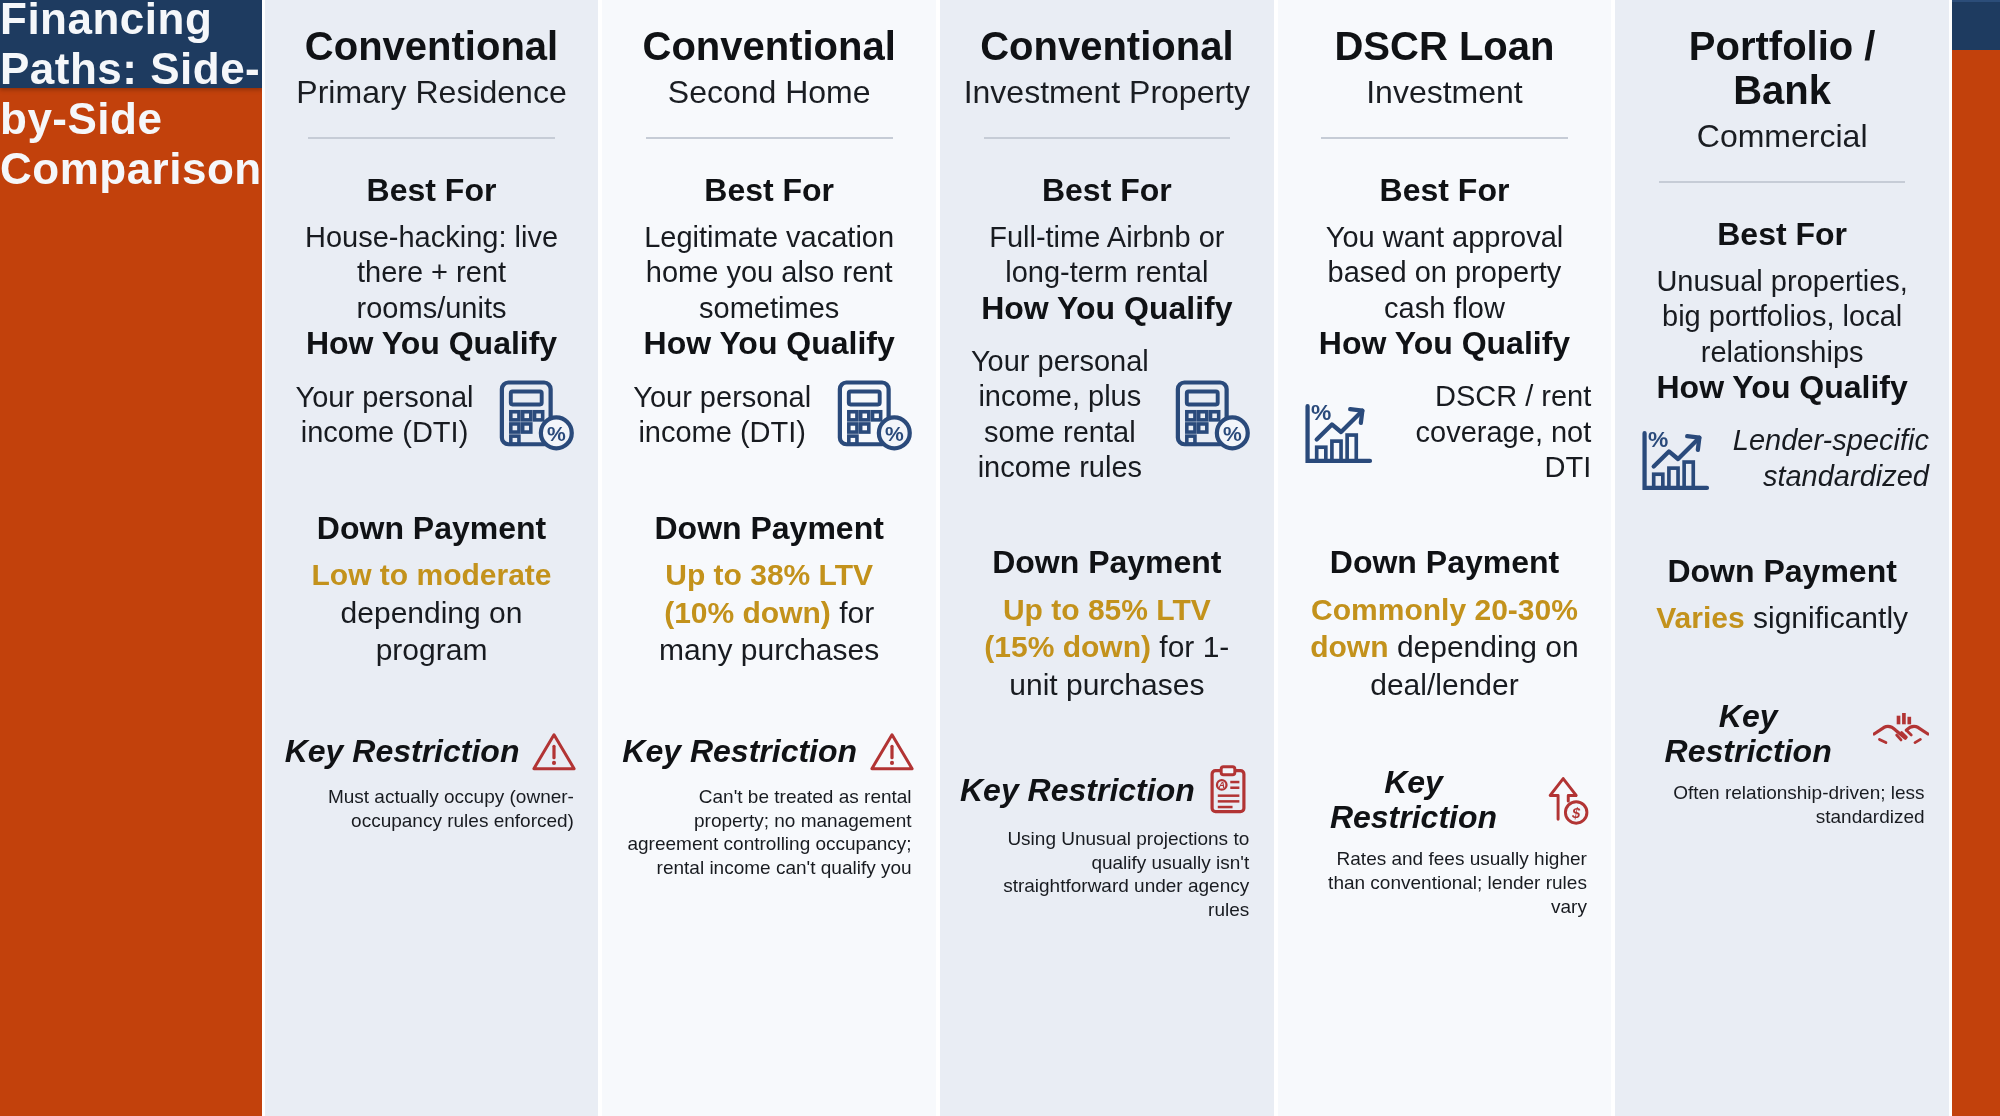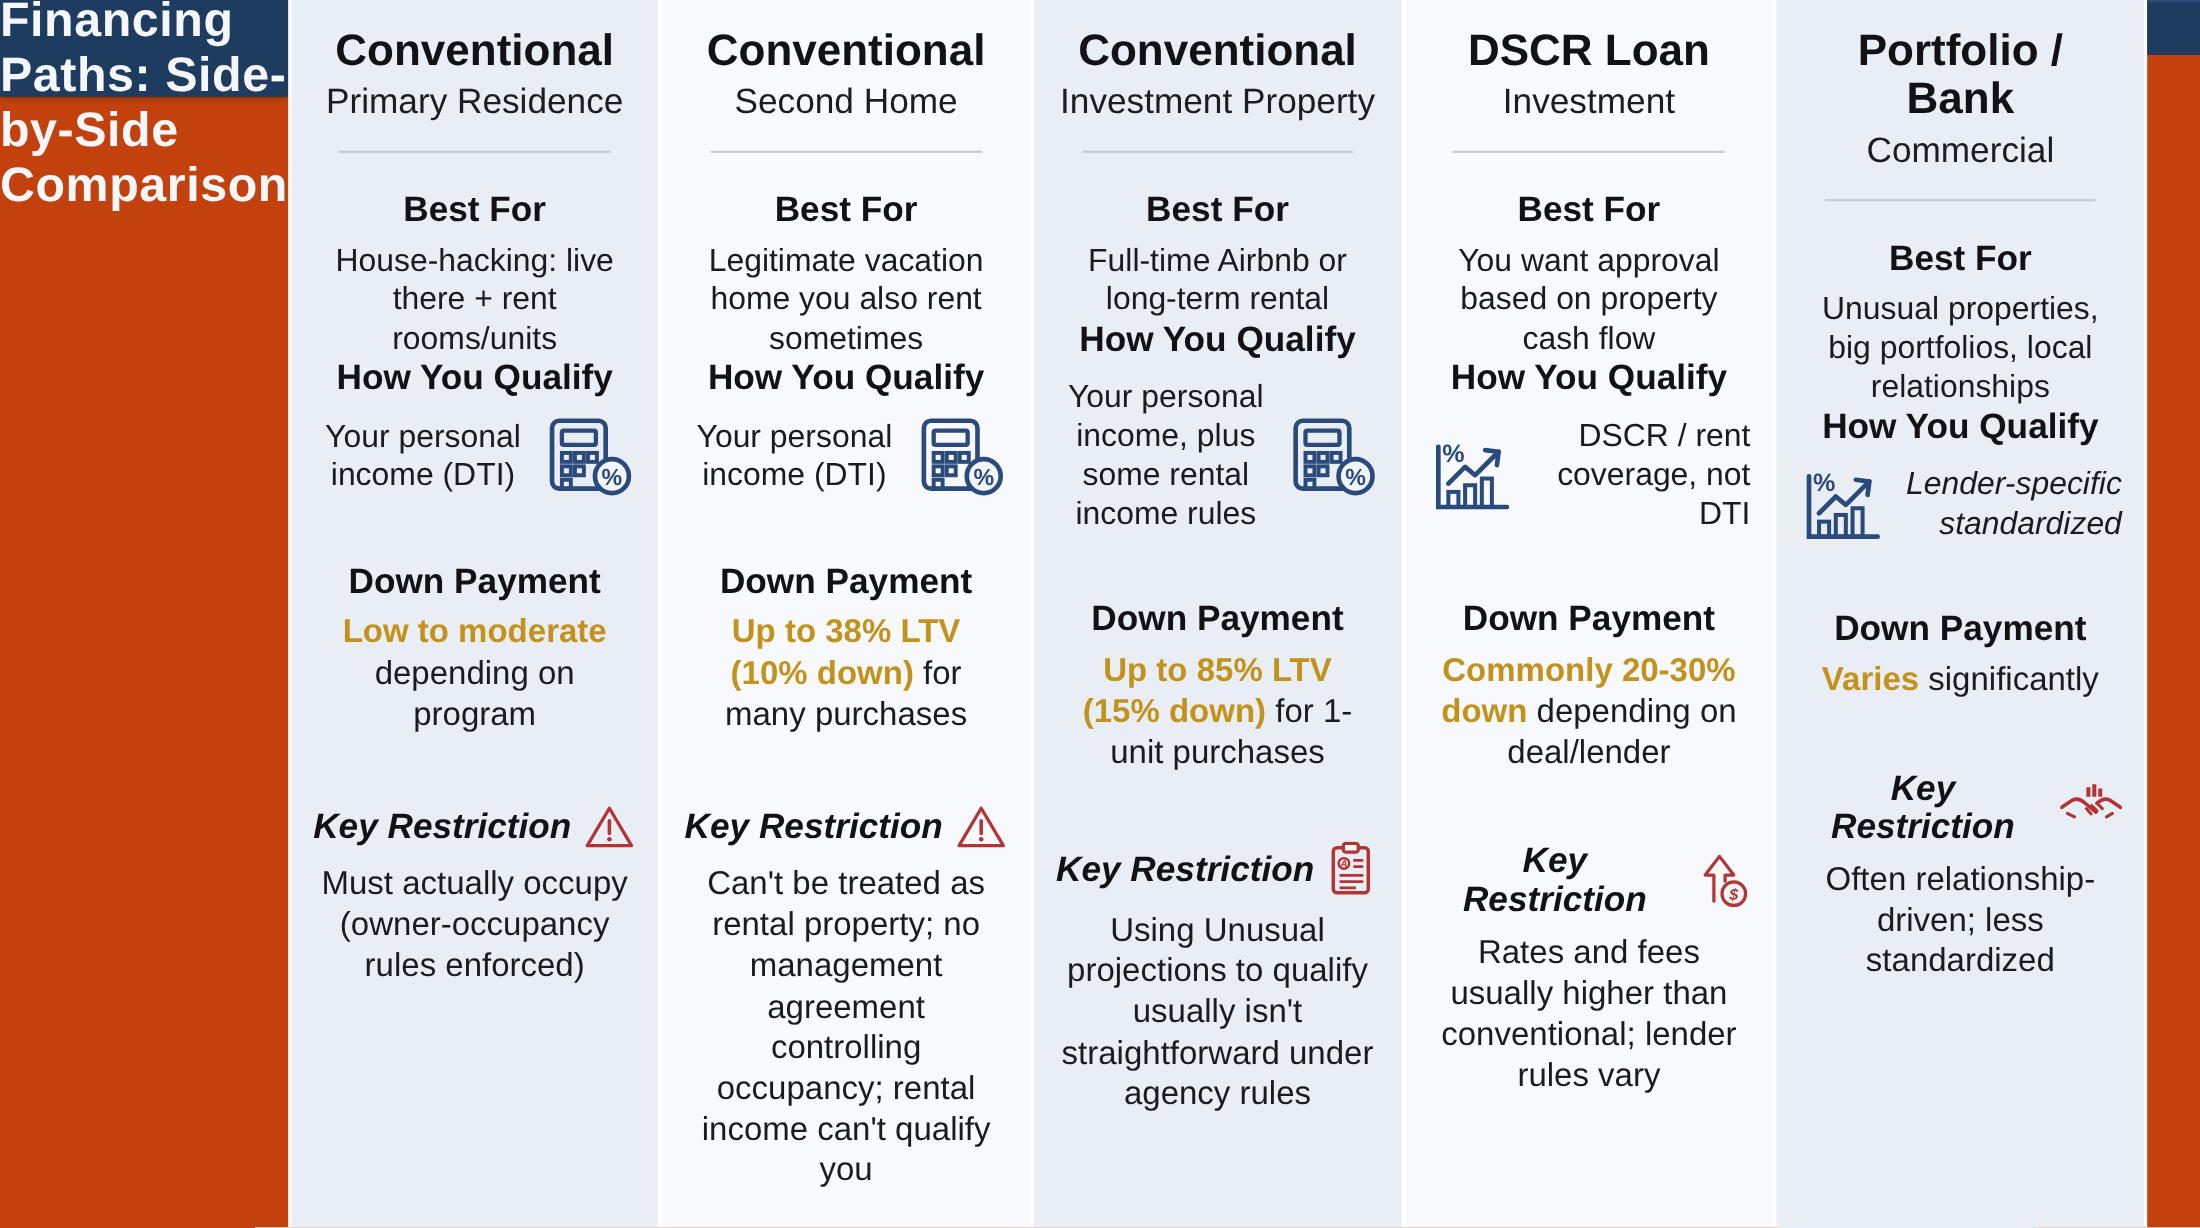--- a/index.html
+++ b/index.html
@@ -41,21 +41,21 @@
   }
   .qualify-row .qualify-text{font-size:29px;color:#181b20;line-height:1.22;max-width:66%;}
   .qualify-row.icon-left{flex-direction:row-reverse;}
   .qualify-row.icon-left .qualify-text{max-width:72%;text-align:right;}
   .qualify-text.italic{font-style:italic;}
   .qualify-icon svg{display:block;}
   .down-h{margin-top:60px;}
   .down-text{font-size:30px;line-height:1.25;margin:10px auto 0;max-width:95%;color:#181b20;}
   .down-highlight{color:#c3921c;font-weight:700;}
   .restr-h{margin-top:62px;display:flex;align-items:center;justify-content:flex-start;gap:12px;font-style:italic;}
-  .restr-text{font-size:30px;color:#181b20;line-height:1.24;margin:12px auto 0;max-width:97%;}
+  .restr-text{font-size:19px;color:#181b20;line-height:1.24;margin:12px auto 0;max-width:97%;text-align:right;}
   .restr-icon svg{display:block;}
   
   .footer{
     height:48px;flex:0 0 48px;background:#1e3b60;
     display:flex;align-items:center;justify-content:center;
     border-top:2px solid #2c4d79;
   }
 </style>
 </head>
 <body>

